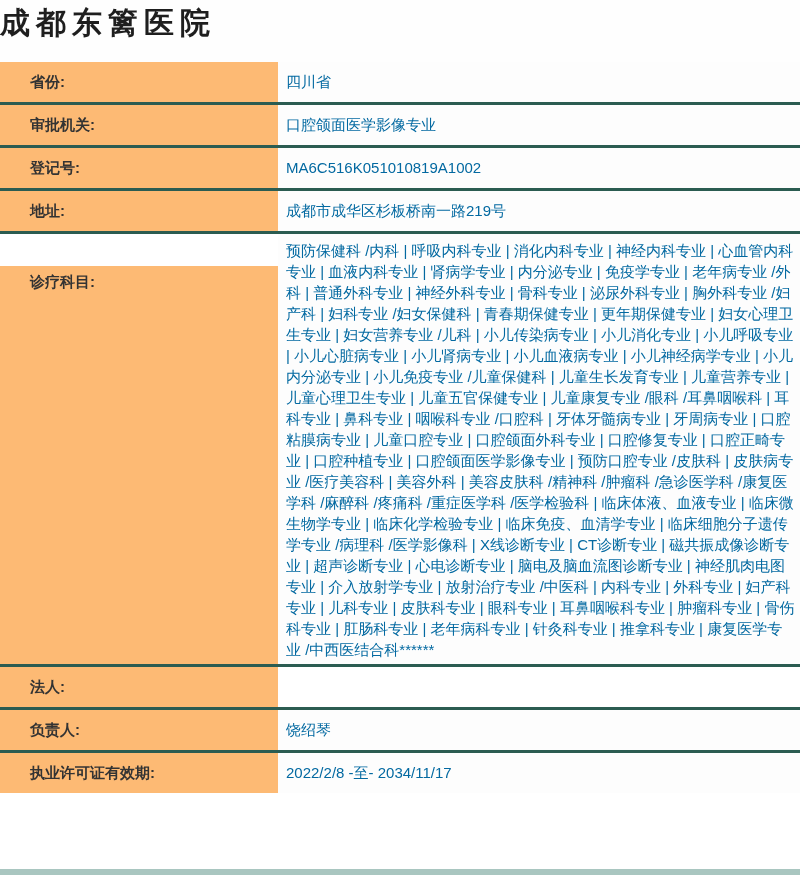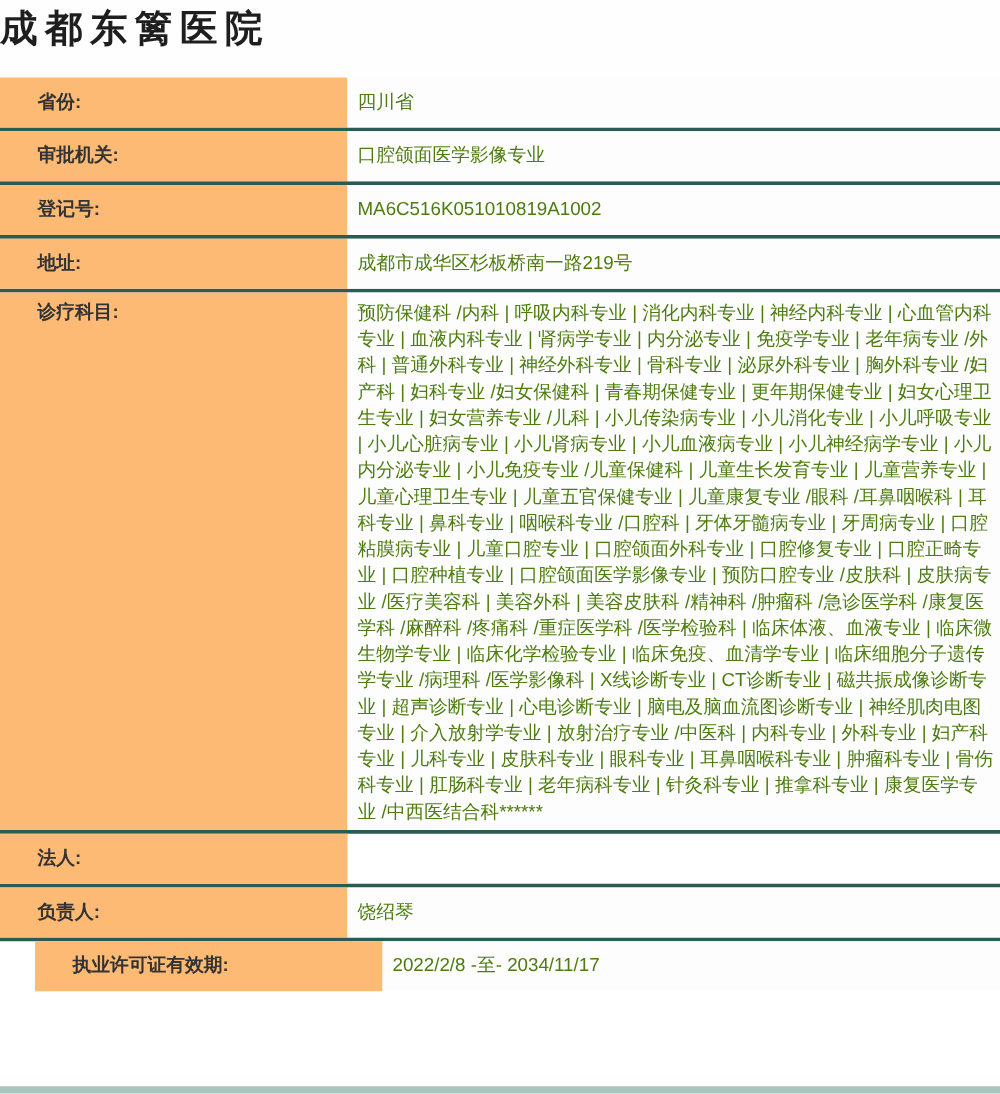--- a/index.html
+++ b/index.html
@@ -27,30 +27,30 @@
     width:278px;flex:0 0 278px;box-sizing:border-box;
     background:#fdba74;
     padding:10px 10px 10px 30px;
     font-size:15px;font-weight:700;color:#333;
     line-height:20px;
   }
   .value-cell{
     flex:1;box-sizing:border-box;
     background:#fdfdfd;
     padding:10px 10px 10px 8px;
-    font-size:15px;color:#4d7c0f;
+    font-size:15px;color:#0369a1;
     line-height:20px;
   }
-  .row.tall .label-cell{padding-top:6px;}
+  .row.tall .label-cell{padding-top:6px;margin-top:32px;}
   .row.tall .value-cell{
     padding:6px 4px 4px 8px;
     line-height:21px;
     word-break:break-all;
   }
-  .row.cutoff{border-bottom:none;margin-left:28px;}
+  .row.cutoff{border-bottom:none;}
   .bottom-bar{
     position:absolute;left:0;top:869px;width:800px;height:6px;
     background:#a9c6c0;
   }
 </style>
 </head>
 <body>
 
 <div class="header">
   <div class="page-title">成都东篱医院</div>

